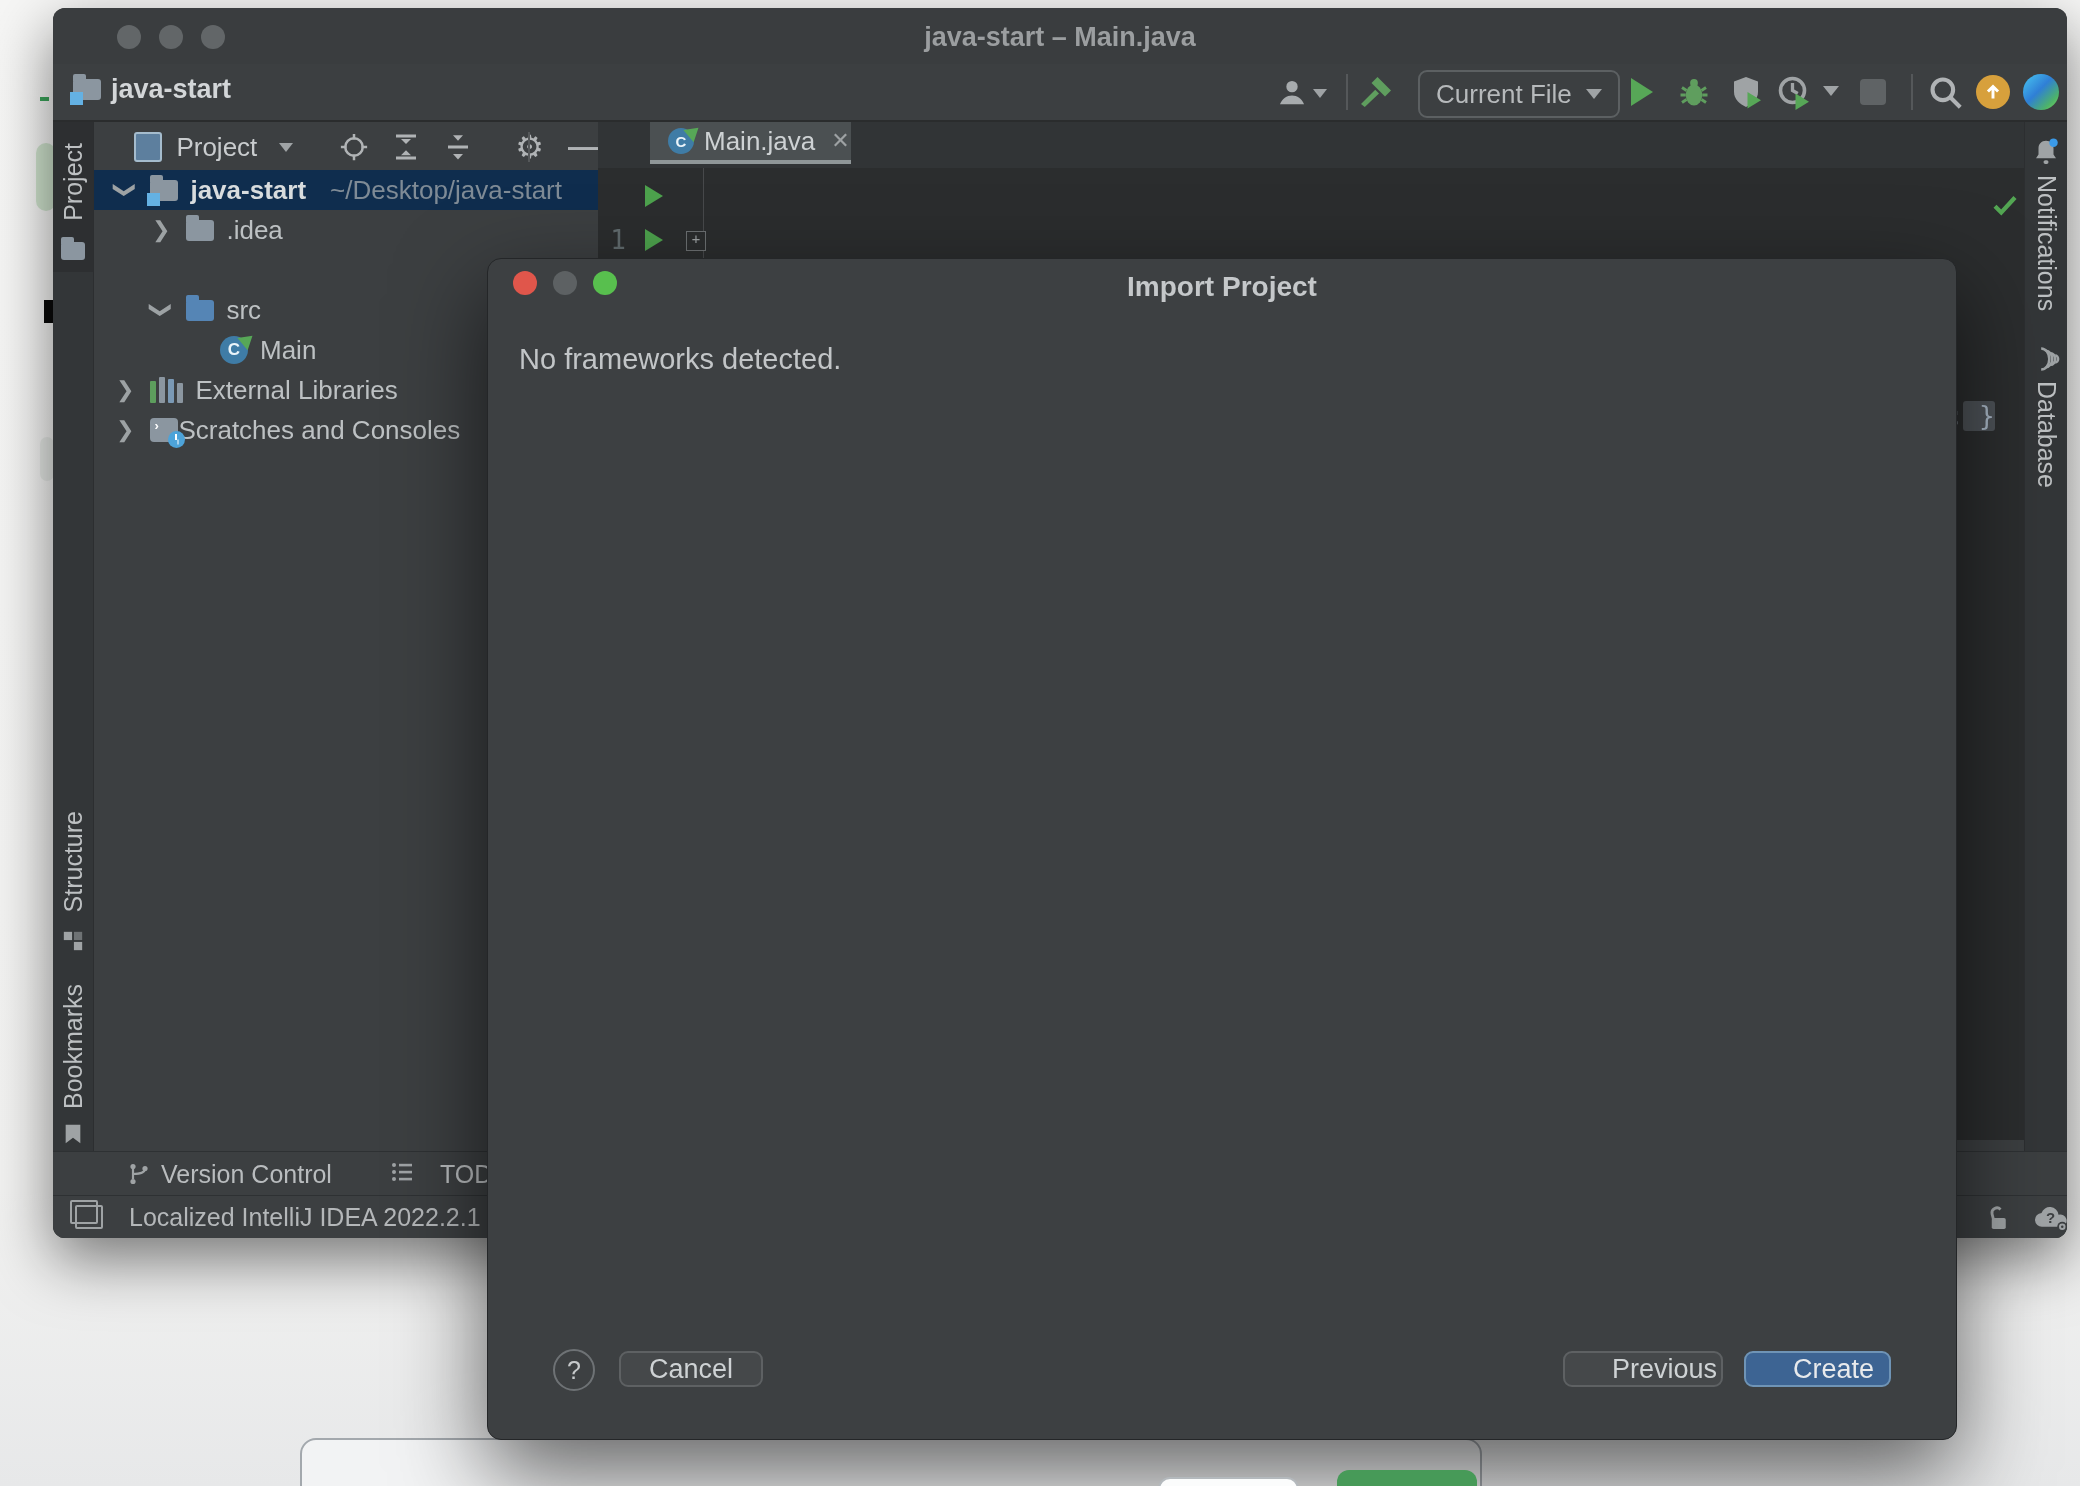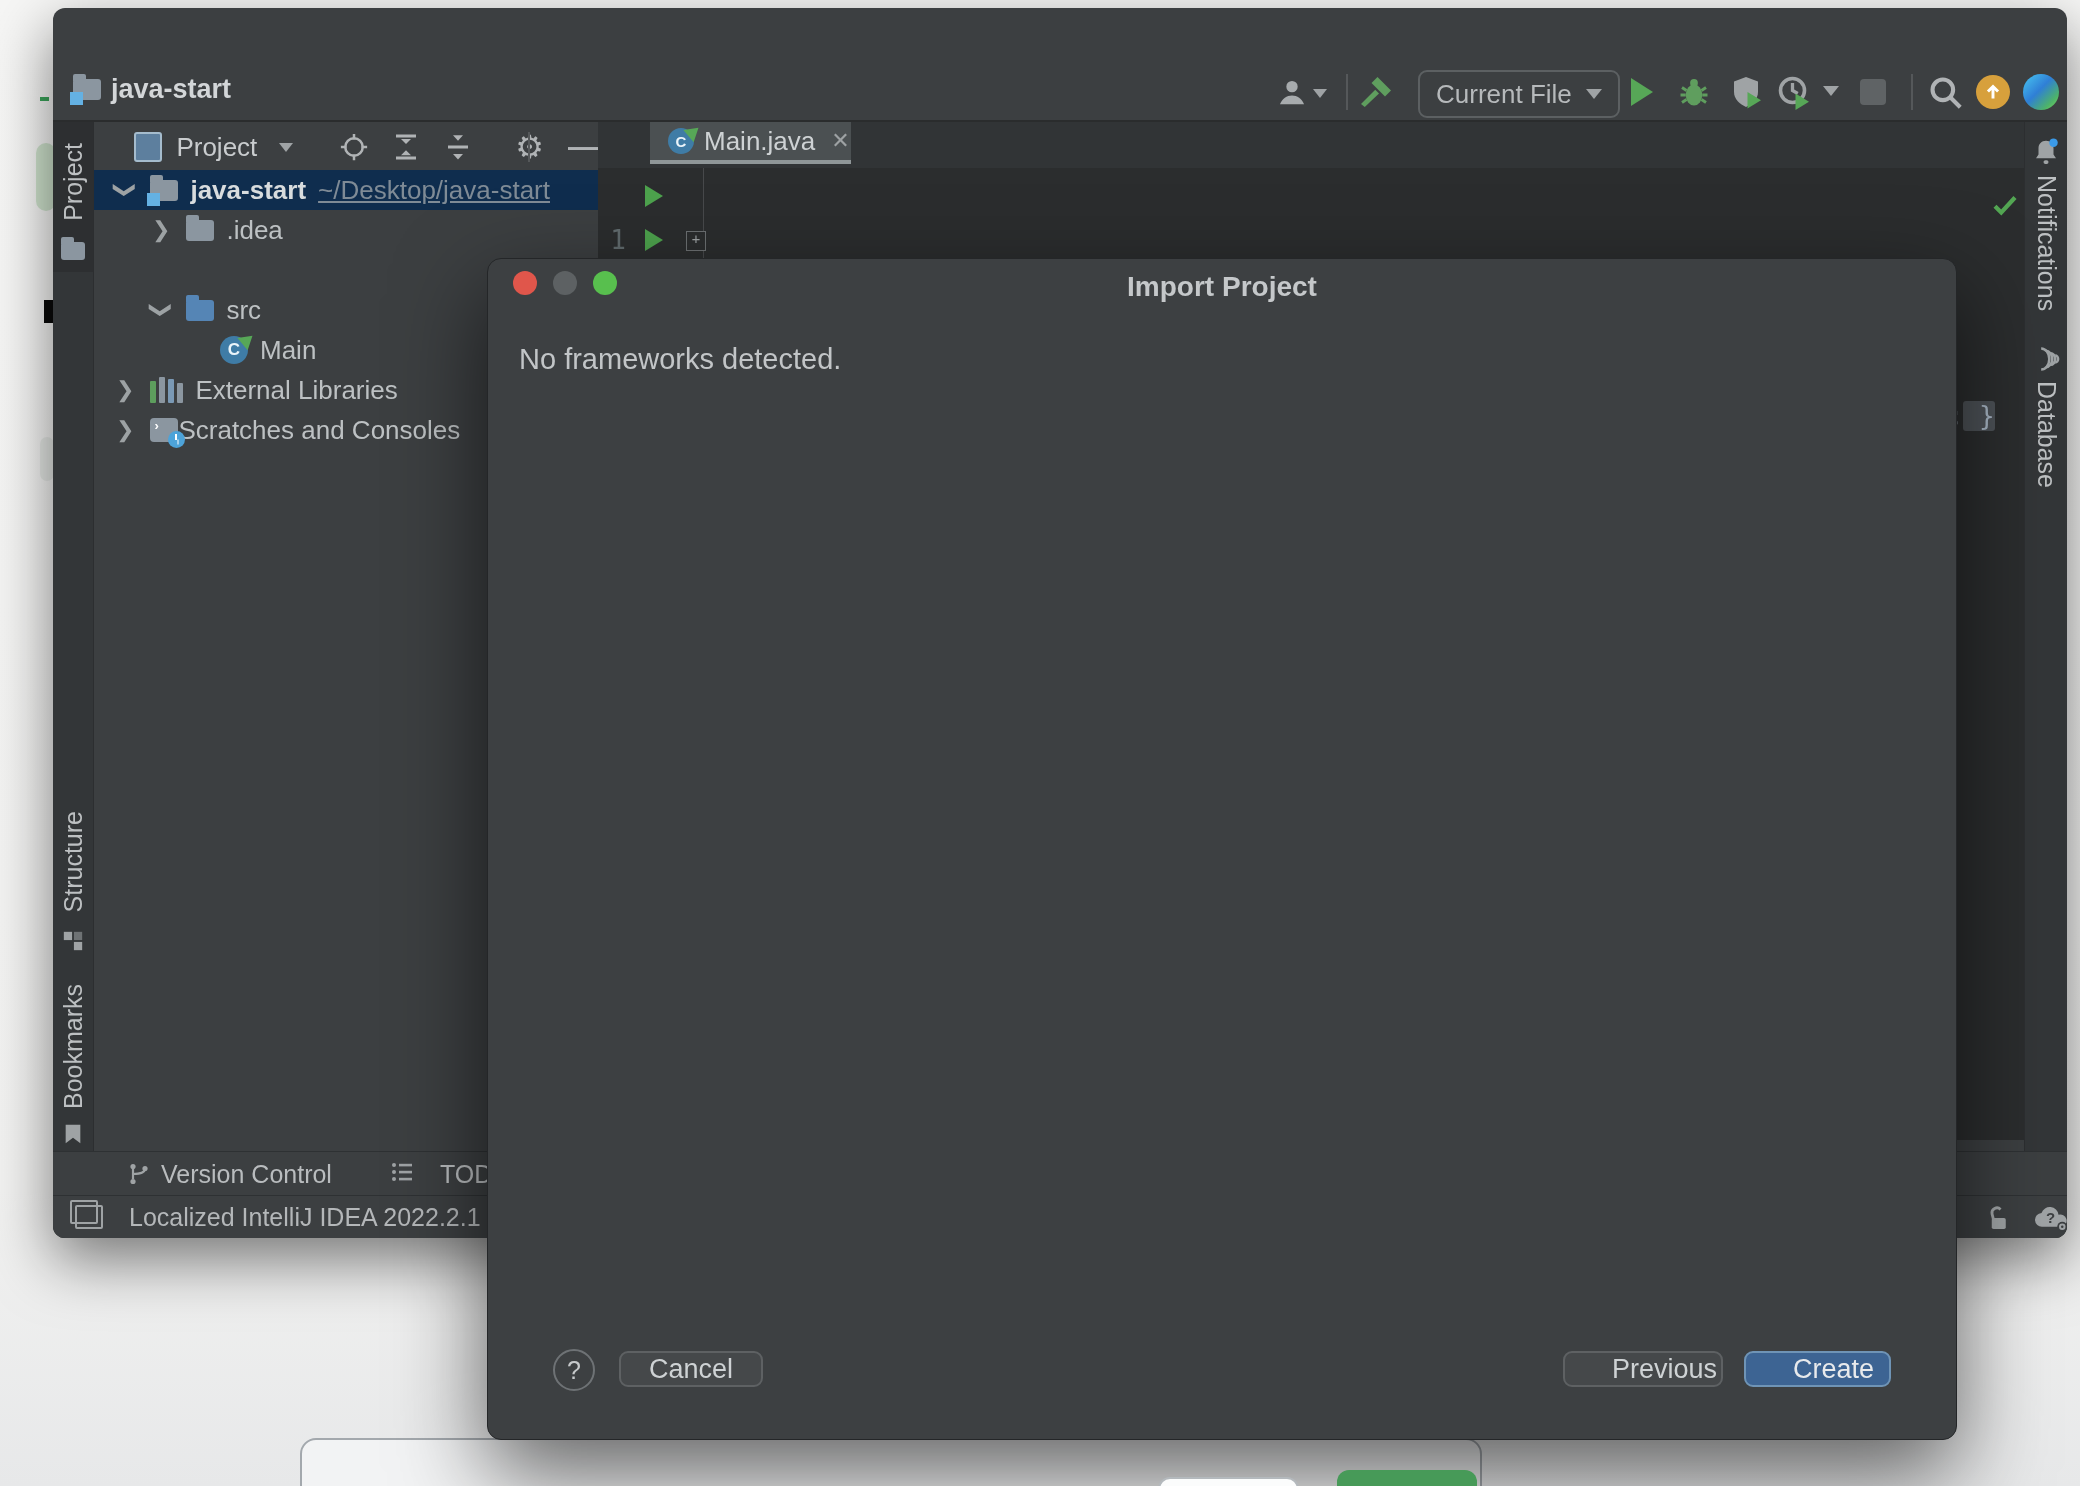--- a/index.html
+++ b/index.html
@@ -37,21 +37,21 @@
   .stripe-active{left:0;top:0;width:40px;height:150px;background:#2d2f31;}
   .cc{display:flex;align-items:center;justify-content:center;}
   
   .panel{left:41px;top:114px;width:504px;bottom:98px;background:#3c3f41;}
   .phead{left:0;top:0;right:0;height:50px;display:flex;align-items:center;}
   .pview-icon{width:26px;height:26px;background:#5d7f9e;border:2px solid #a5bccd;border-radius:3px;}
   .phead-label{color:#c9ccce;font-size:26px;}
   .hicon{color:#b0b3b5;}
   .row{position:absolute;left:0;right:0;height:40px;display:flex;align-items:center;font-size:26px;color:#bdc1c3;}
   .row .name-b{font-weight:bold;color:#d8dcde;}
-  .row .path{color:#7f8b96;margin-left:12px;text-decoration:underline;}
+  .row .path{color:#7f8b96;margin-left:24px;}
   .row.sel{background:#0f2d4e;}
   .tchev{color:#9da2a4;font-size:22px;display:inline-block;}
   .tchev.open{transform:rotate(90deg);}
   .classicon{width:28px;height:28px;border-radius:50%;background:#3f7ca6;color:#eaf4fa;font-weight:bold;
              font-size:17px;display:flex;align-items:center;justify-content:center;position:relative;}
   .classicon::after{content:'';position:absolute;top:-4px;right:-6px;width:0;height:0;
     border-top:8px solid transparent;border-bottom:8px solid transparent;border-left:13px solid #57a757;transform:rotate(-40deg);}
   .libicon{display:flex;gap:3px;align-items:flex-end;height:26px;}
   .libicon span{width:6px;border-radius:1px;}
   .scricon{width:24px;height:24px;background:#8b96a0;border-radius:4px;position:relative;color:#fff;font-size:13px;font-weight:bold;padding-left:4px;}
@@ -110,20 +110,26 @@
 <div class="abs bg-art" style="left:36px;top:143px;width:20px;height:68px;background:#cfe3cd;border-radius:10px;"></div>
 <div class="abs bg-art" style="left:44px;top:300px;width:13px;height:23px;background:#0a0a0a;"></div>
 <div class="abs bg-art" style="left:40px;top:437px;width:14px;height:44px;background:#e6e9e6;border-radius:8px;"></div>
 
 <div class="abs bgwin"></div>
 <div class="abs bgbtn-light"></div>
 <div class="abs bgbtn-green"></div>
 
 <div class="abs ide">
 
+  <div class="abs titlebar">
+    <div class="abs tl gray" style="left:64px;"></div>
+    <div class="abs tl gray" style="left:106px;"></div>
+    <div class="abs tl gray" style="left:148px;"></div>
+    <div class="abs win-title">java-start – Main.java</div>
+  </div>
 
   <div class="abs toolbar">
     <div class="abs proj-badge">
       <span class="folder badged"></span>
       <span class="txt">java-start</span>
     </div>
     <div class="abs ticon" style="left:1222px;top:12px;">
       <svg width="34" height="34" viewBox="0 0 24 24">
           <circle cx="12" cy="7.5" r="4" fill="#a7abad"></circle>
           <path d="M3.5 20c1.6-4.2 4.8-6.2 8.5-6.2s6.9 2 8.5 6.2z" fill="#a7abad"></path>

